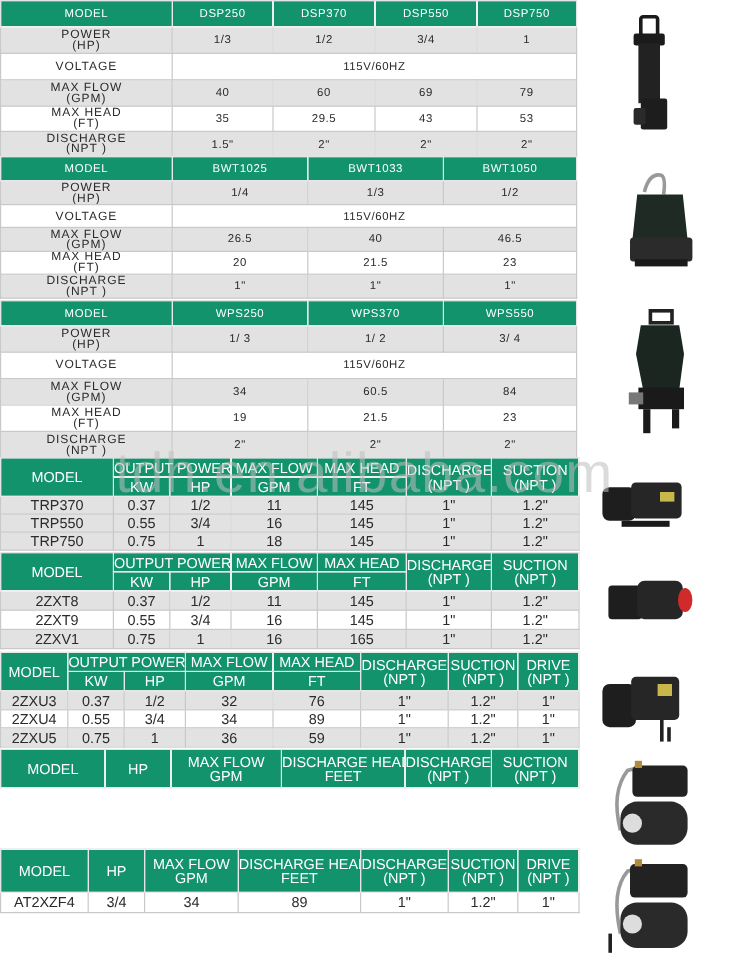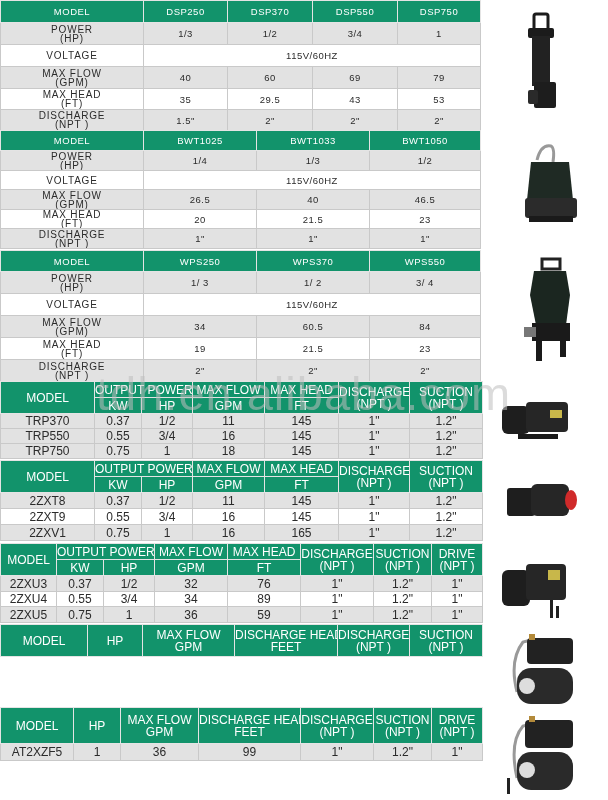--- a/index.html
+++ b/index.html
@@ -364,25 +364,25 @@
   <tbody>
       <tr style="height:36px">
     <th>MODEL</th>
     <th>HP</th>
     <th><span>MAX FLOW</span><br><span>GPM</span></th>
     <th><span>DISCHARGE HEAD</span><br><span>FEET</span></th>
     <th><span>DISCHARGE</span><br><span>(NPT )</span></th>
     <th><span>SUCTION</span><br><span>(NPT )</span></th>
     <th><span>DRIVE</span><br><span>(NPT )</span></th>
   </tr>
-  <tr class="g" style="height:17px">
-    <td>AT2XZF5</td>
-        <td>1</td>
-        <td>36</td>
-        <td>99</td>
+  <tr class="w" style="height:17px">
+    <td>AT2XZF4</td>
+        <td>3/4</td>
+        <td>34</td>
+        <td>89</td>
         <td>1"</td>
         <td>1.2"</td>
         <td>1"</td>
   </tr>
 </tbody>
   </table>
 
 <svg class="img" style="left:520px;top:12px" width="50" height="100" viewBox="0 0 50 100">
   <rect x="14" y="2" width="14" height="16" rx="2" fill="none" stroke="#1b1b1b" stroke-width="3"></rect>
   <rect x="8" y="16" width="26" height="10" rx="2" fill="#1b1b1b"></rect>

